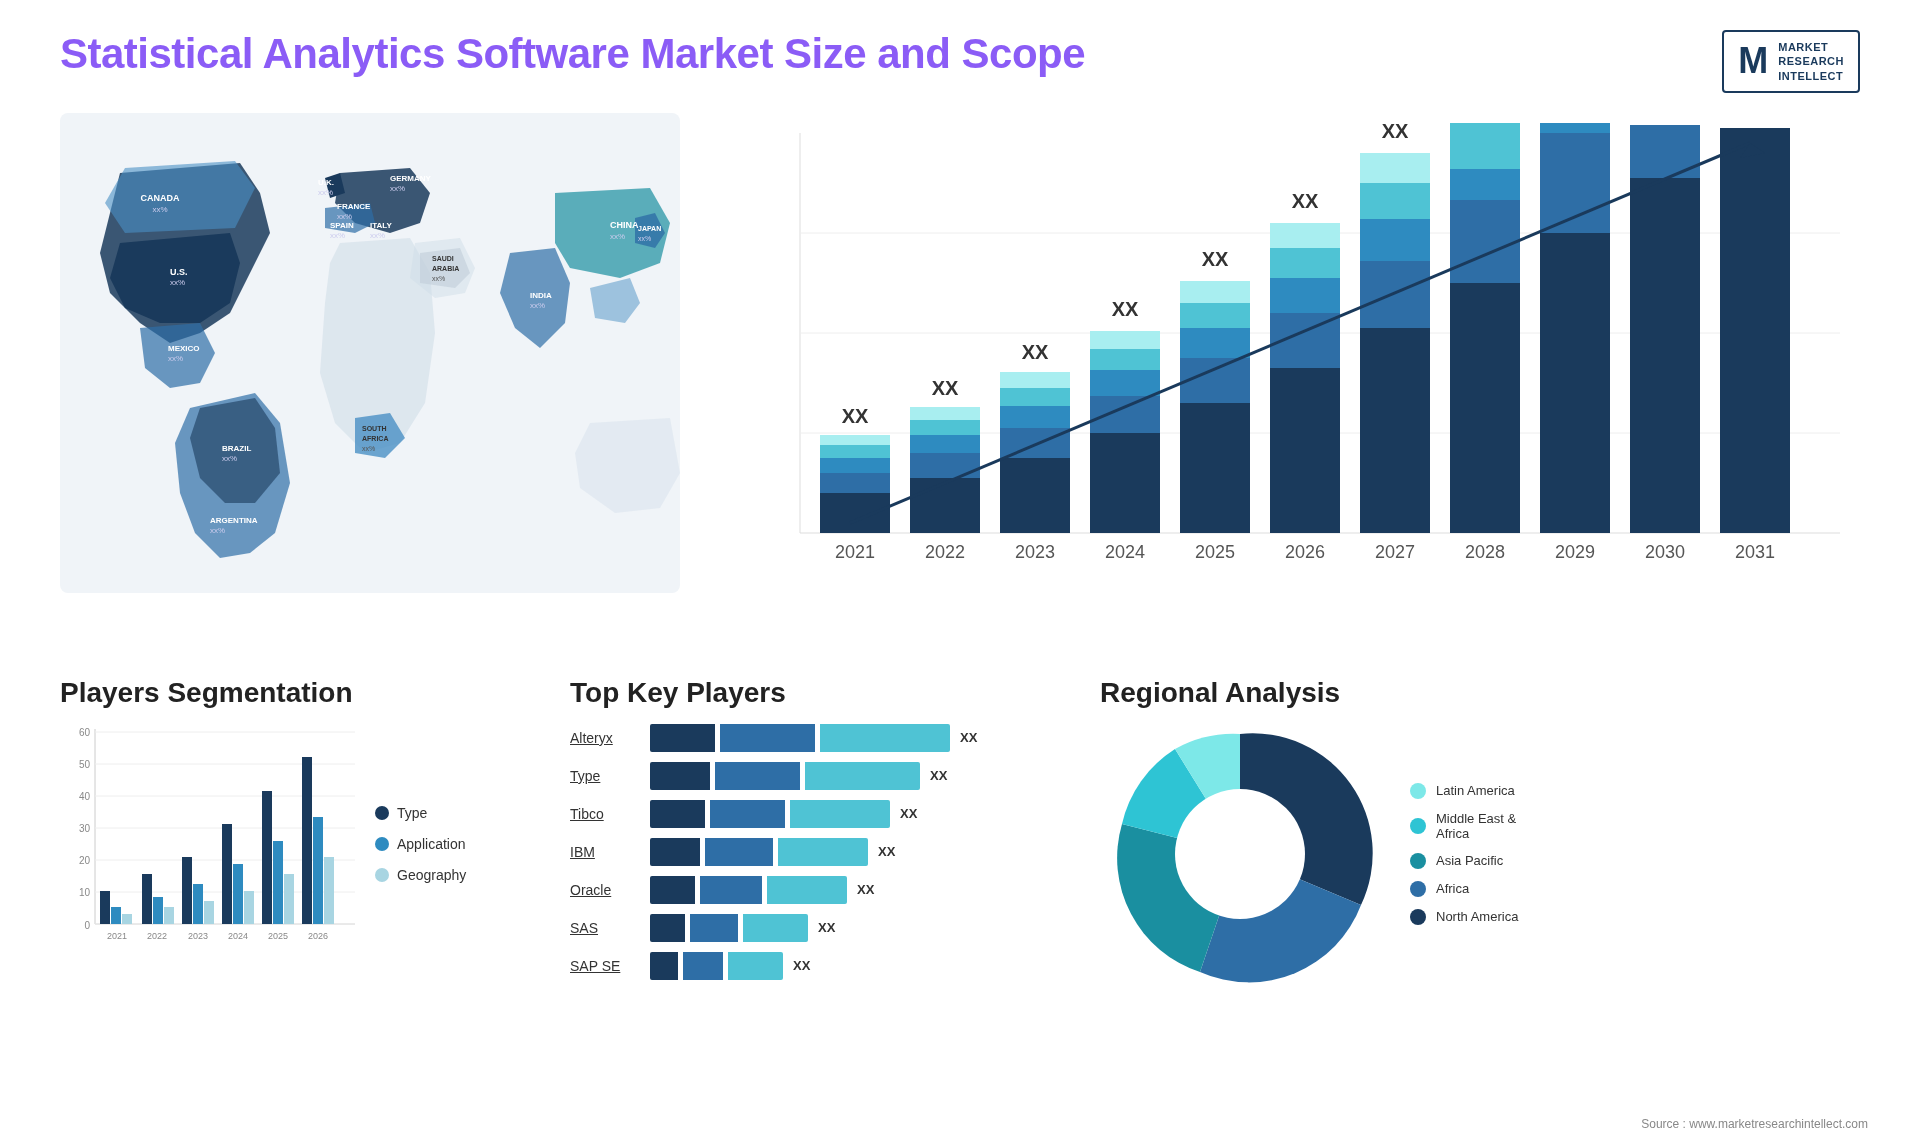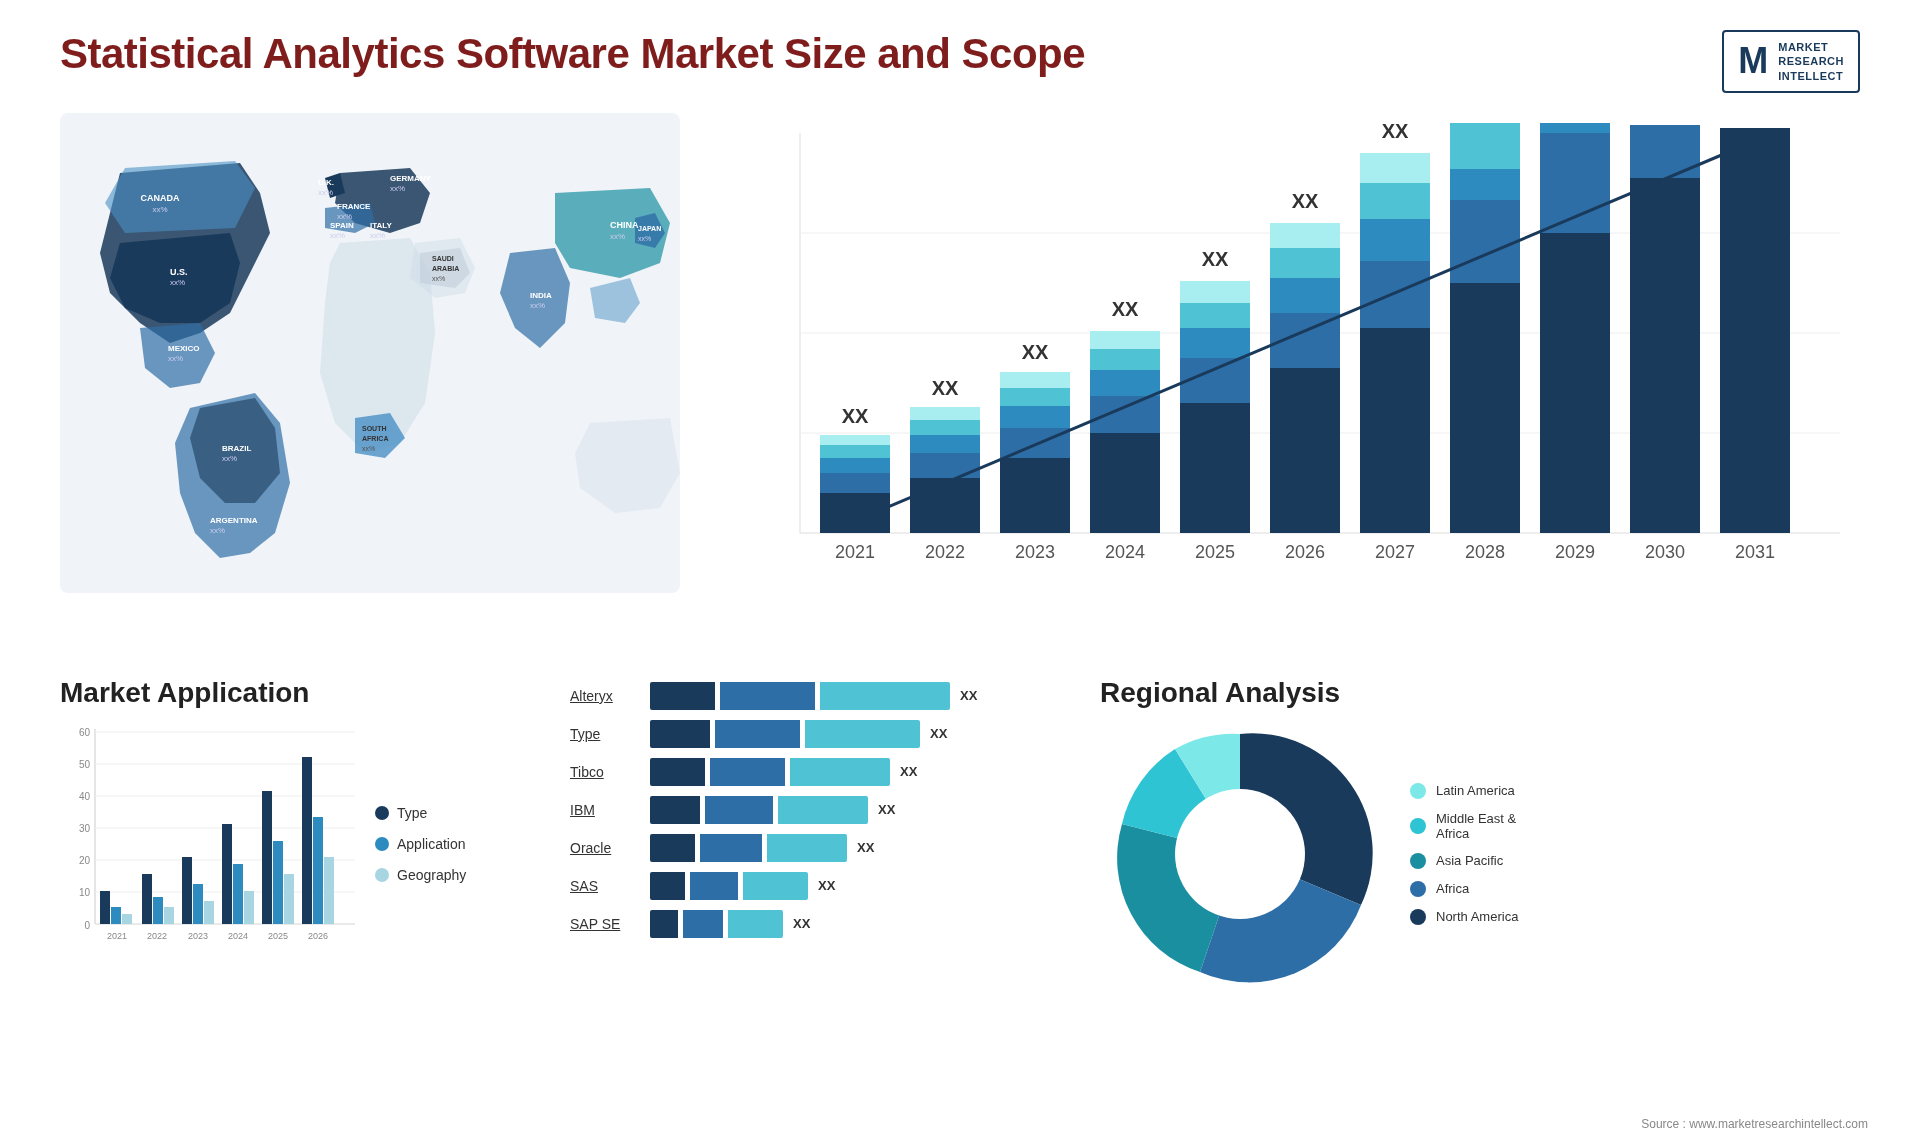--- a/index.html
+++ b/index.html
@@ -23,21 +23,21 @@
     .header {
       display: flex;
       justify-content: space-between;
       align-items: flex-start;
       margin-bottom: 20px;
     }
 
     .page-title {
       font-size: 42px;
       font-weight: 600;
-      color: #7f1d1d;
+      color: #8b5cf6;
       letter-spacing: -0.5px;
     }
 
     .logo-box {
       display: flex;
       align-items: center;
       gap: 10px;
       border: 2px solid #1a3a5c;
       padding: 8px 14px;
       border-radius: 4px;
@@ -380,21 +380,21 @@
         <text x="825" y="435" text-anchor="middle" font-size="18" fill="#555">2029</text>
         <text x="915" y="435" text-anchor="middle" font-size="18" fill="#555">2030</text>
         <text x="1005" y="435" text-anchor="middle" font-size="18" fill="#555">2031</text>
       </svg>
     </div>
   </div>
 
   <div style="display:flex; gap:30px; margin-top:0px;">
 
     <div style="width:480px; flex-shrink:0;">
-      <div class="section-title">Market Application</div>
+      <div class="section-title">Players Segmentation</div>
       <div style="display:flex; gap:15px;">
 
         <svg viewBox="0 0 300 240" width="300" height="240">
 
           <line x1="35" y1="5" x2="35" y2="200" stroke="#ccc" stroke-width="1"></line>
           <line x1="35" y1="200" x2="295" y2="200" stroke="#ccc" stroke-width="1"></line>
 
           <text x="30" y="205" text-anchor="end" font-size="10" fill="#888">0</text>
           <line x1="35" y1="200" x2="295" y2="200" stroke="#eee" stroke-width="1"></line>
           <text x="30" y="172" text-anchor="end" font-size="10" fill="#888">10</text>
@@ -452,20 +452,21 @@
           </div>
           <div class="legend-item">
             <div class="legend-dot" style="background:#a8d5e2;"></div>
             <span>Geography</span>
           </div>
         </div>
       </div>
     </div>
 
     <div style="width:500px; flex-shrink:0;">
+      <div class="section-title">Top Key Players</div>
       <div class="players-list">
 
         <div class="player-row">
           <span class="player-name">Alteryx</span>
           <div class="player-bar-container">
             <div class="player-bar-dark" style="width:65px;"></div>
             <div class="player-bar-mid" style="width:95px;"></div>
             <div class="player-bar-light" style="width:130px;"></div>
             <span class="player-bar-xx">XX</span>
           </div>

